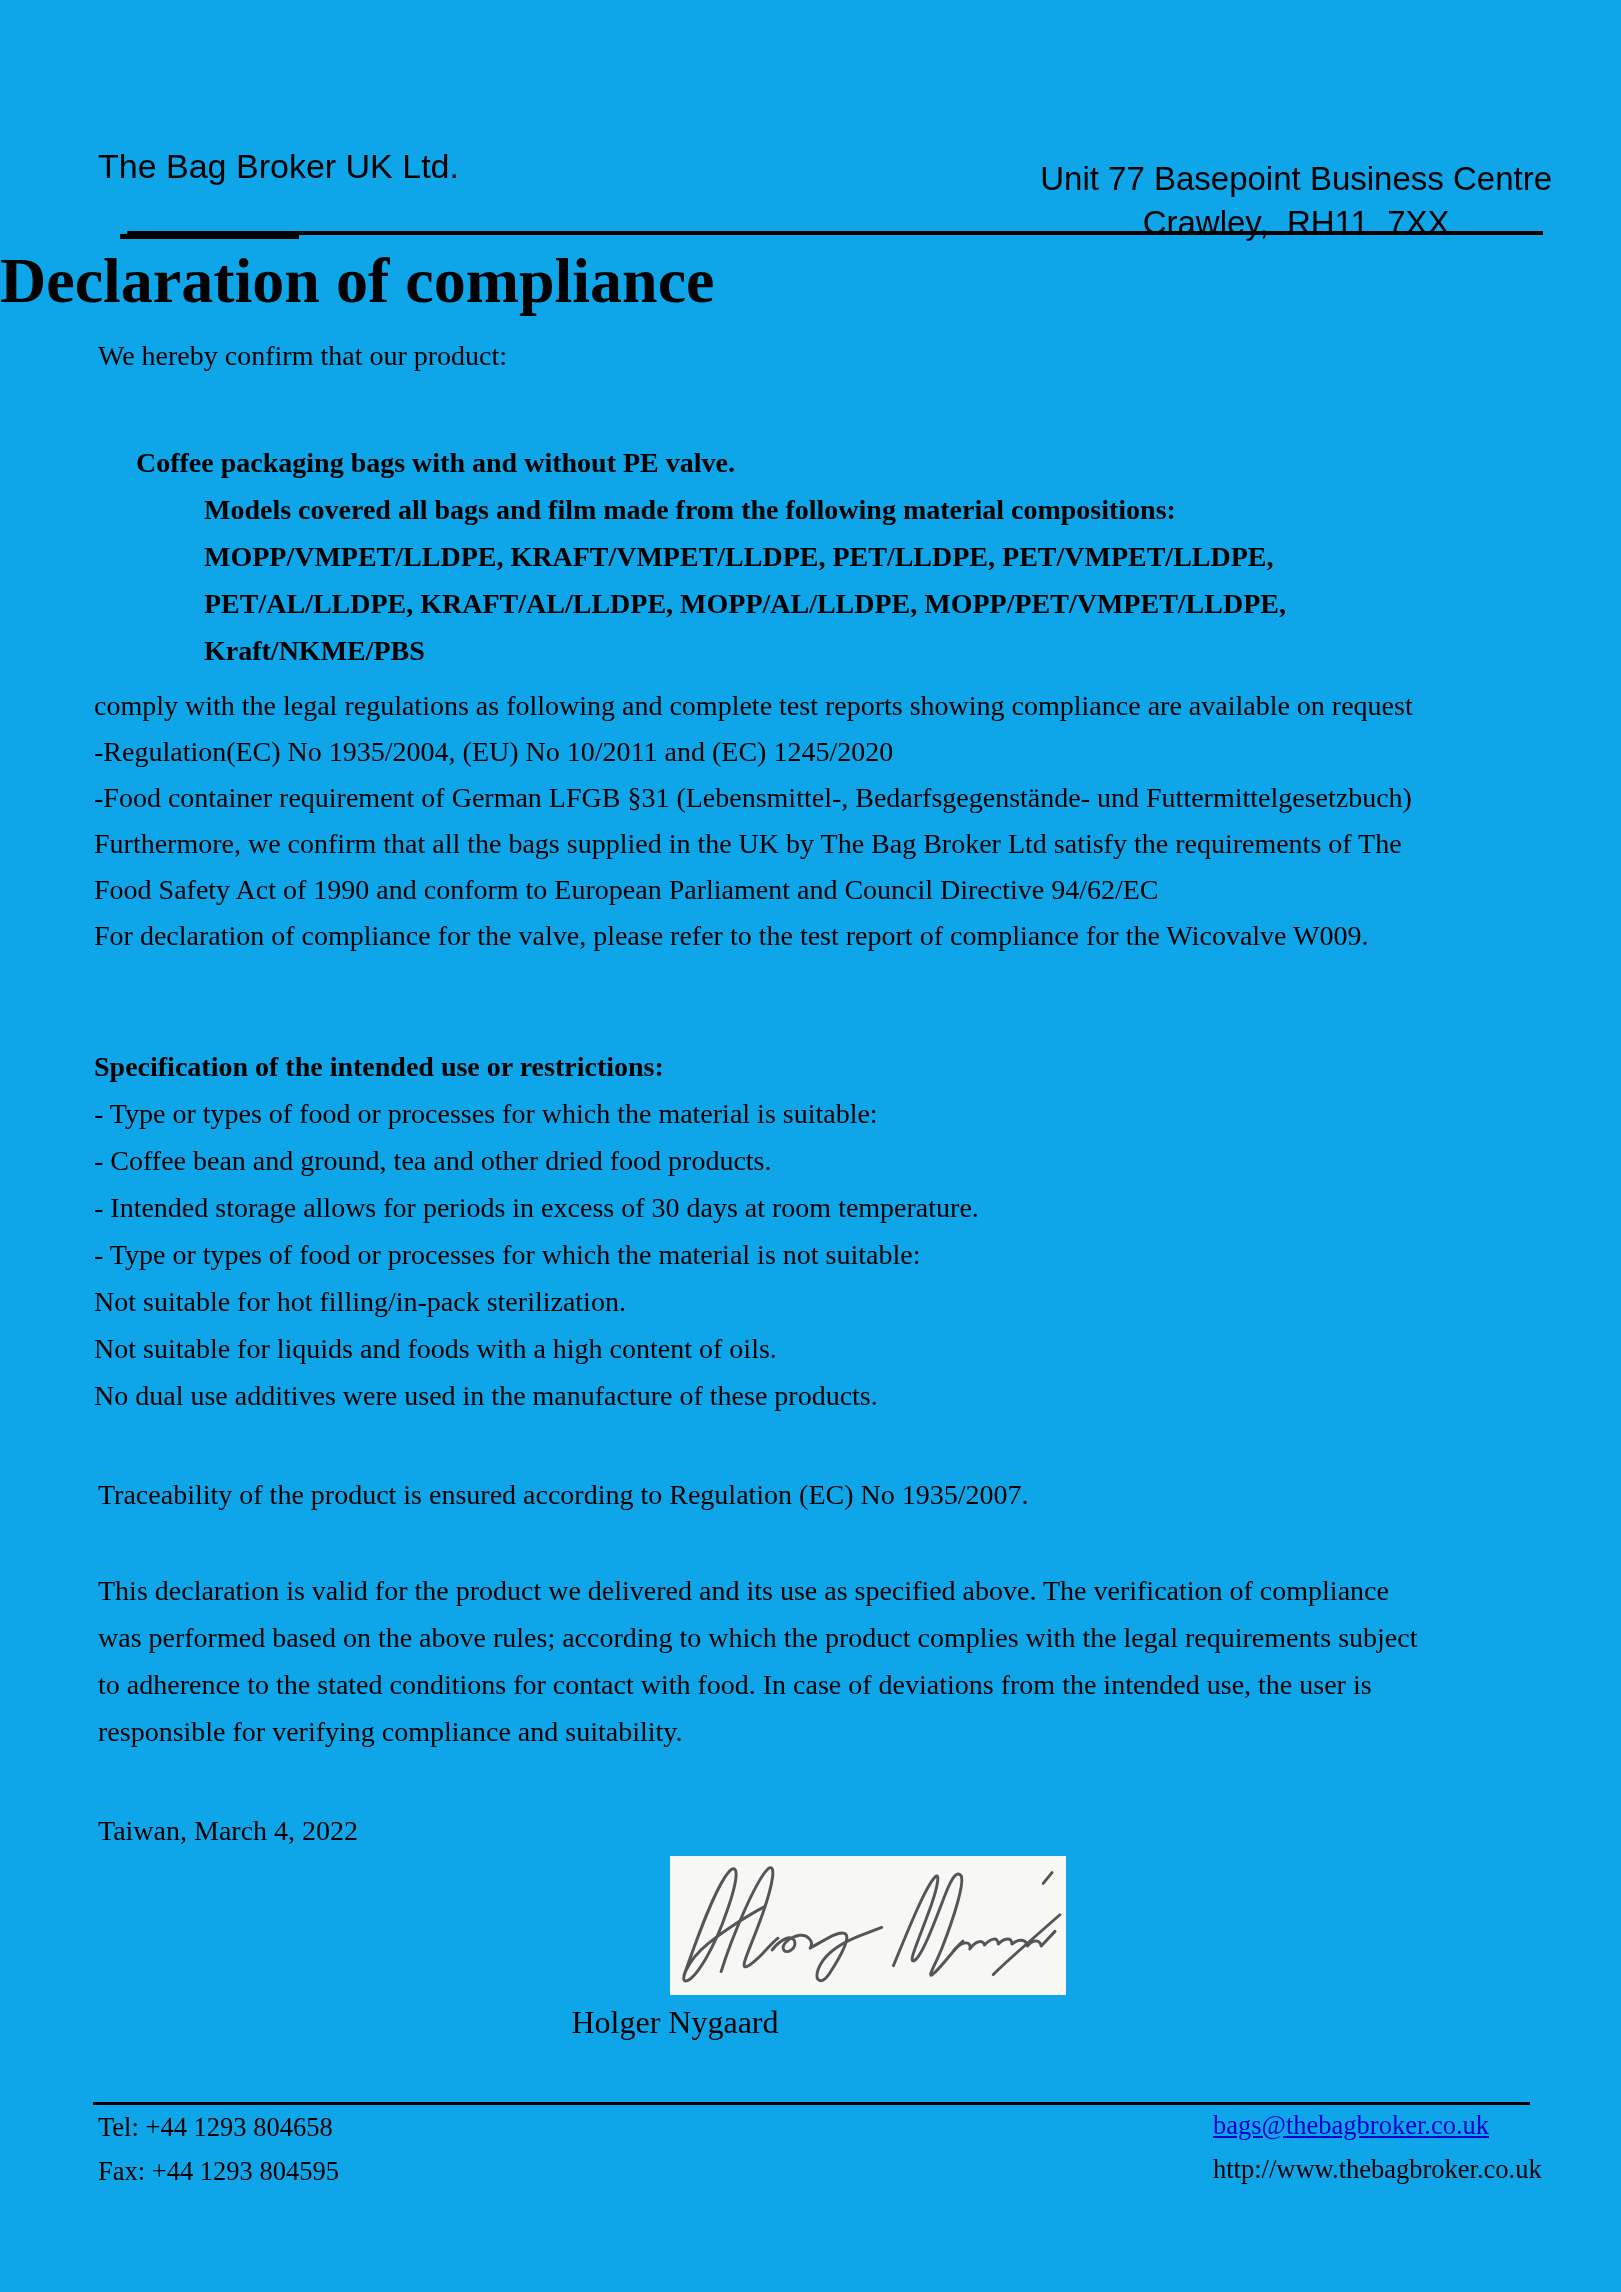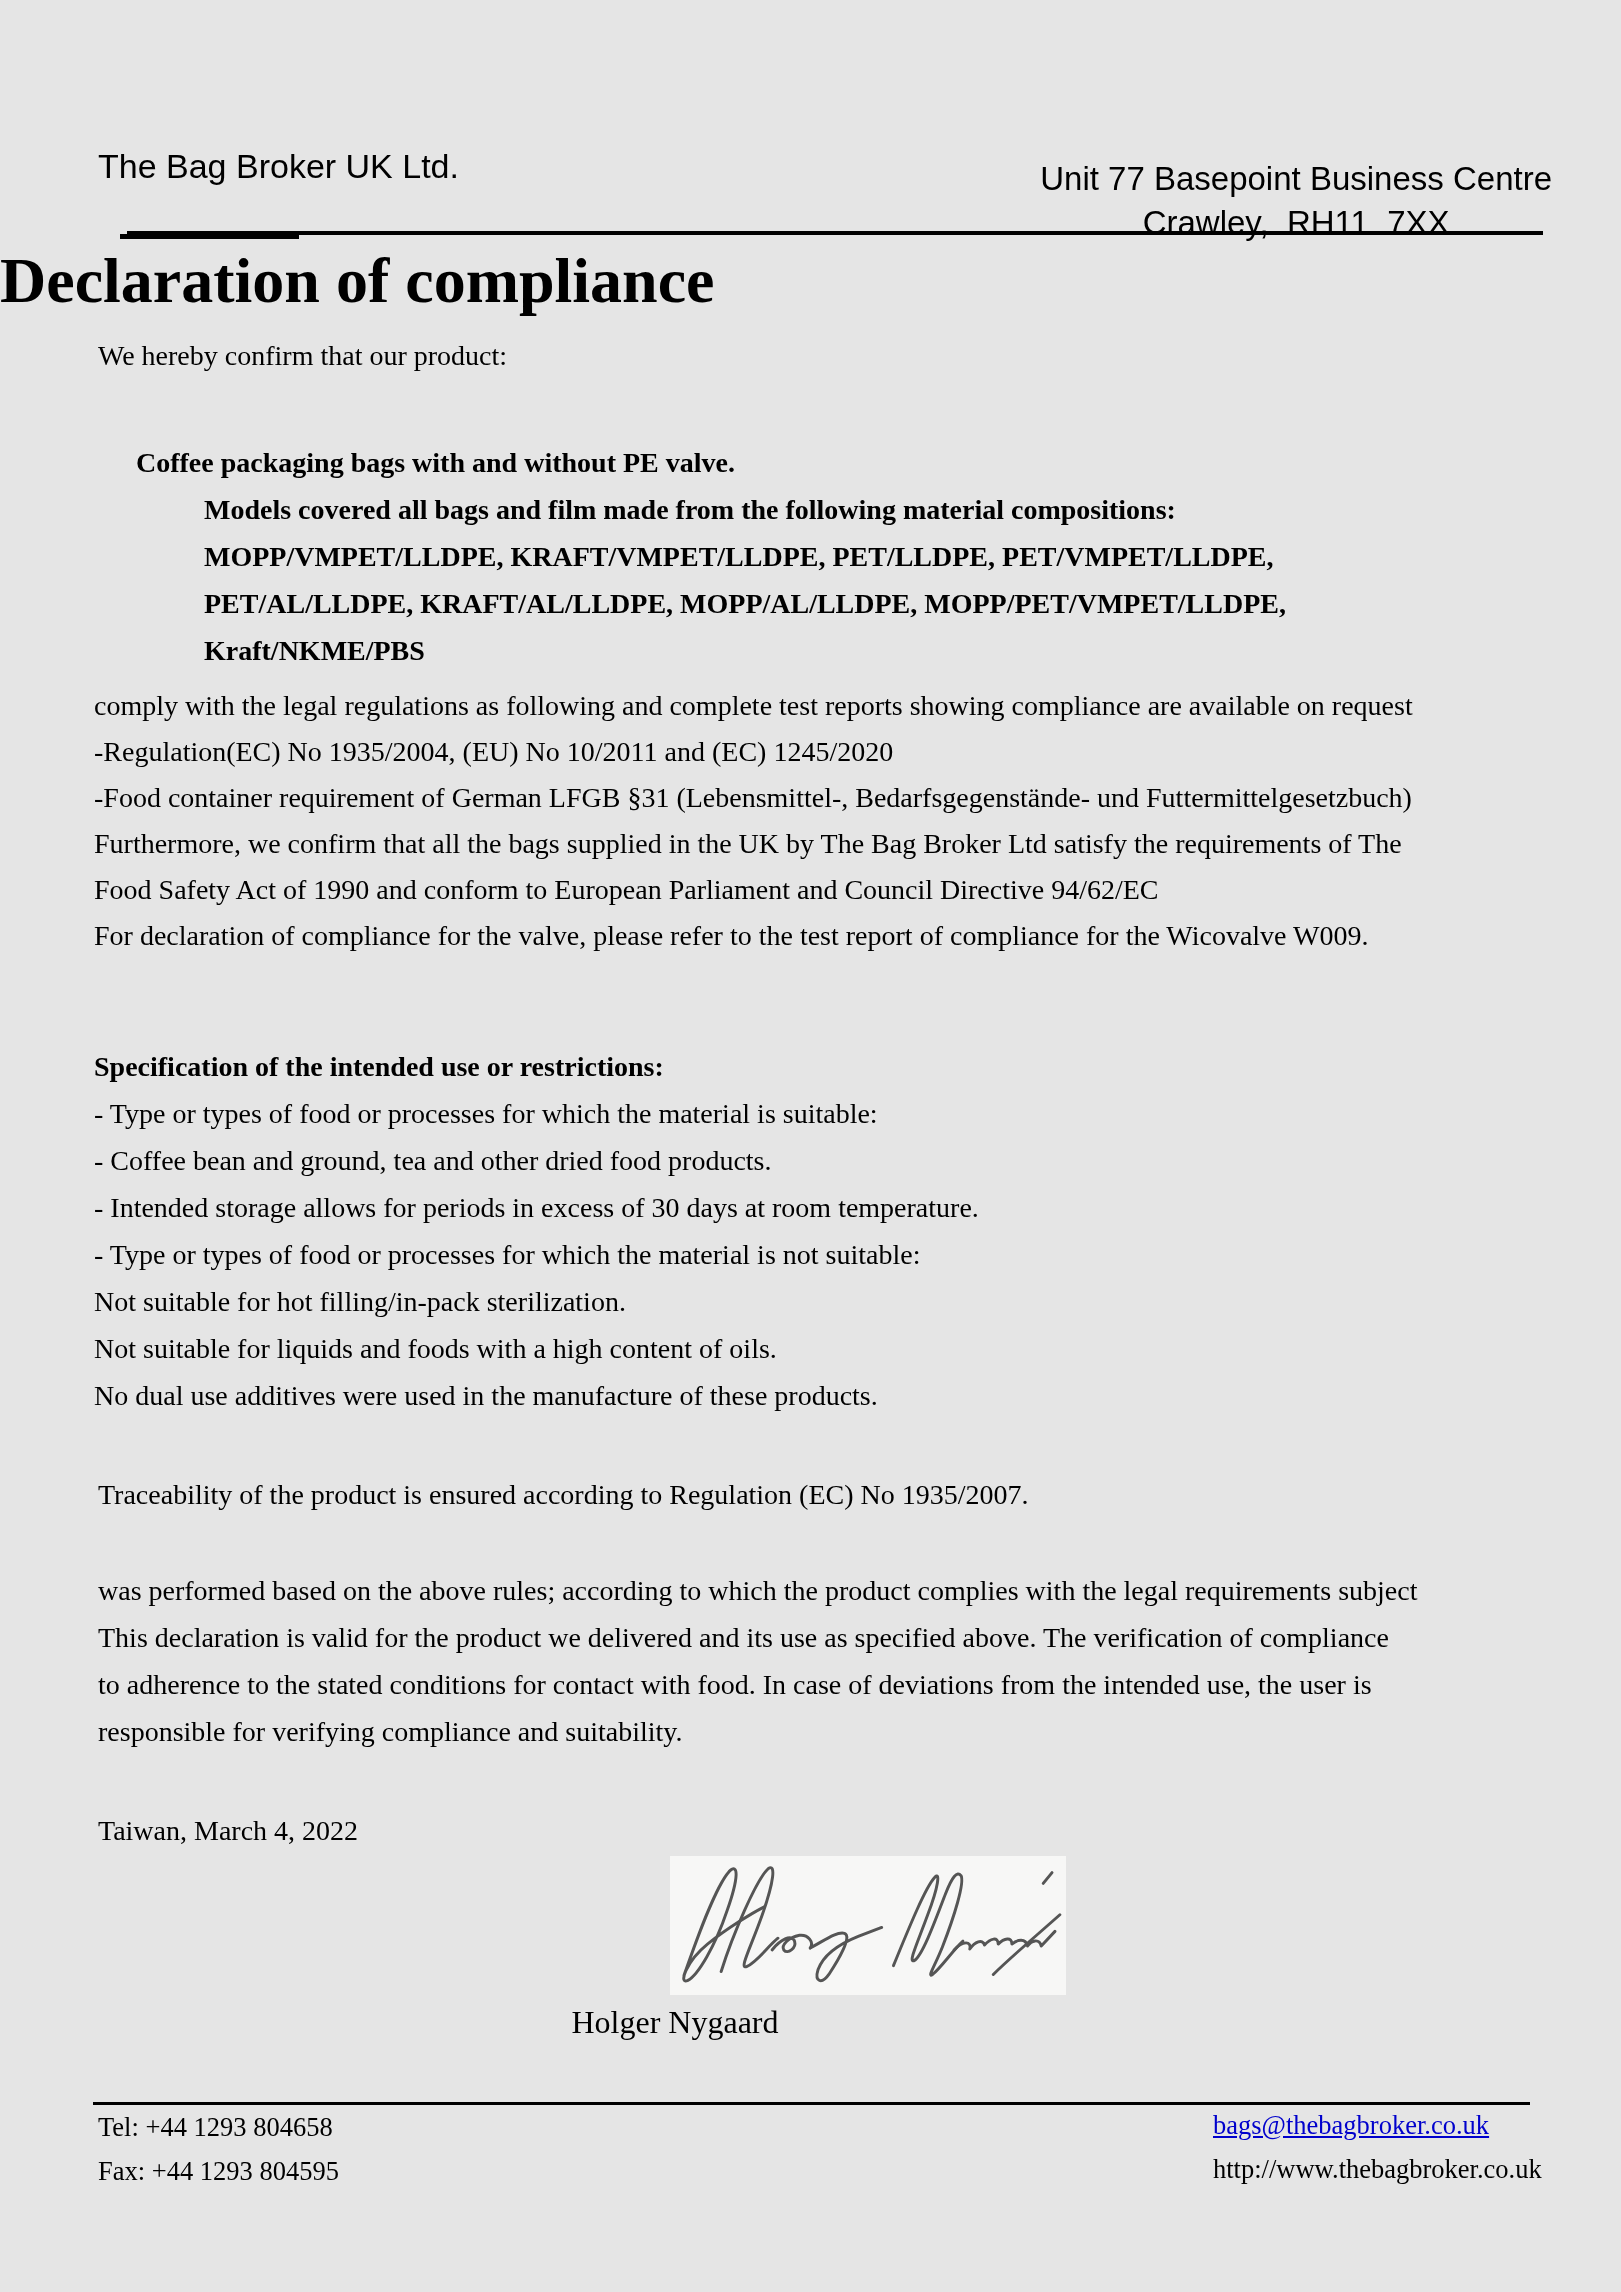--- a/index.html
+++ b/index.html
@@ -1,19 +1,19 @@
 <!DOCTYPE html>
 <html><head>
 <meta charset="utf-8">
 <style>
   html,body { margin:0; padding:0; background:#ffffff; }
   .page {
     position:relative;
     width:1621px; height:2293px;
-    background:#e5e5e5;
+    background:#0ea5e9;
     color:#000;
     font-family:"Liberation Serif", serif;
     overflow:hidden;
   }
   .abs { position:absolute; }
   .line { white-space:pre; }
 
   
   .company {
     left:98px; top:147px;
@@ -110,22 +110,22 @@
     <div class="line">Not suitable for hot filling/in-pack sterilization.</div>
     <div class="line">Not suitable for liquids and foods with a high content of oils.</div>
     <div class="line">No dual use additives were used in the manufacture of these products.</div>
   </div>
 
   <div class="abs body-block blk-trace">
     <div class="line">Traceability of the product is ensured according to Regulation (EC) No 1935/2007.</div>
   </div>
 
   <div class="abs body-block blk-validity">
+    <div class="line">This declaration is valid for the product we delivered and its use as specified above. The verification of compliance</div>
     <div class="line">was performed based on the above rules; according to which the product complies with the legal requirements subject</div>
-    <div class="line">This declaration is valid for the product we delivered and its use as specified above. The verification of compliance</div>
     <div class="line">to adherence to the stated conditions for contact with food. In case of deviations from the intended use, the user is</div>
     <div class="line">responsible for verifying compliance and suitability.</div>
   </div>
 
   <div class="abs body-block blk-date">
     <div class="line">Taiwan, March 4, 2022</div>
   </div>
 
   <div class="abs sig-wrap">
     <svg viewBox="0 0 404 142" xmlns="http://www.w3.org/2000/svg">

